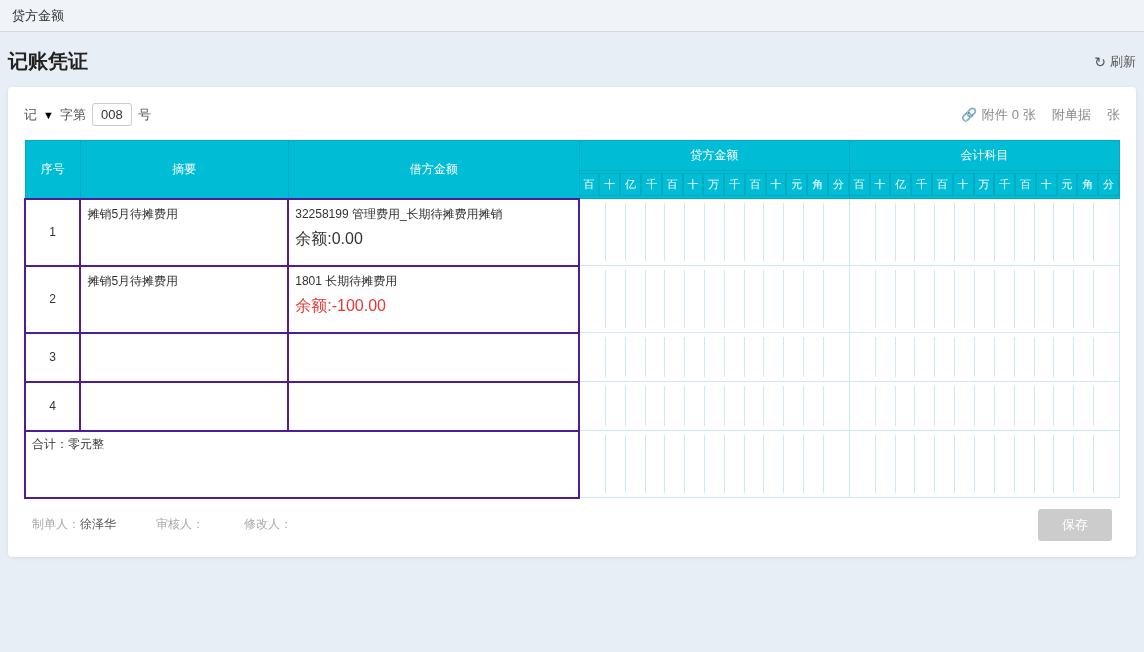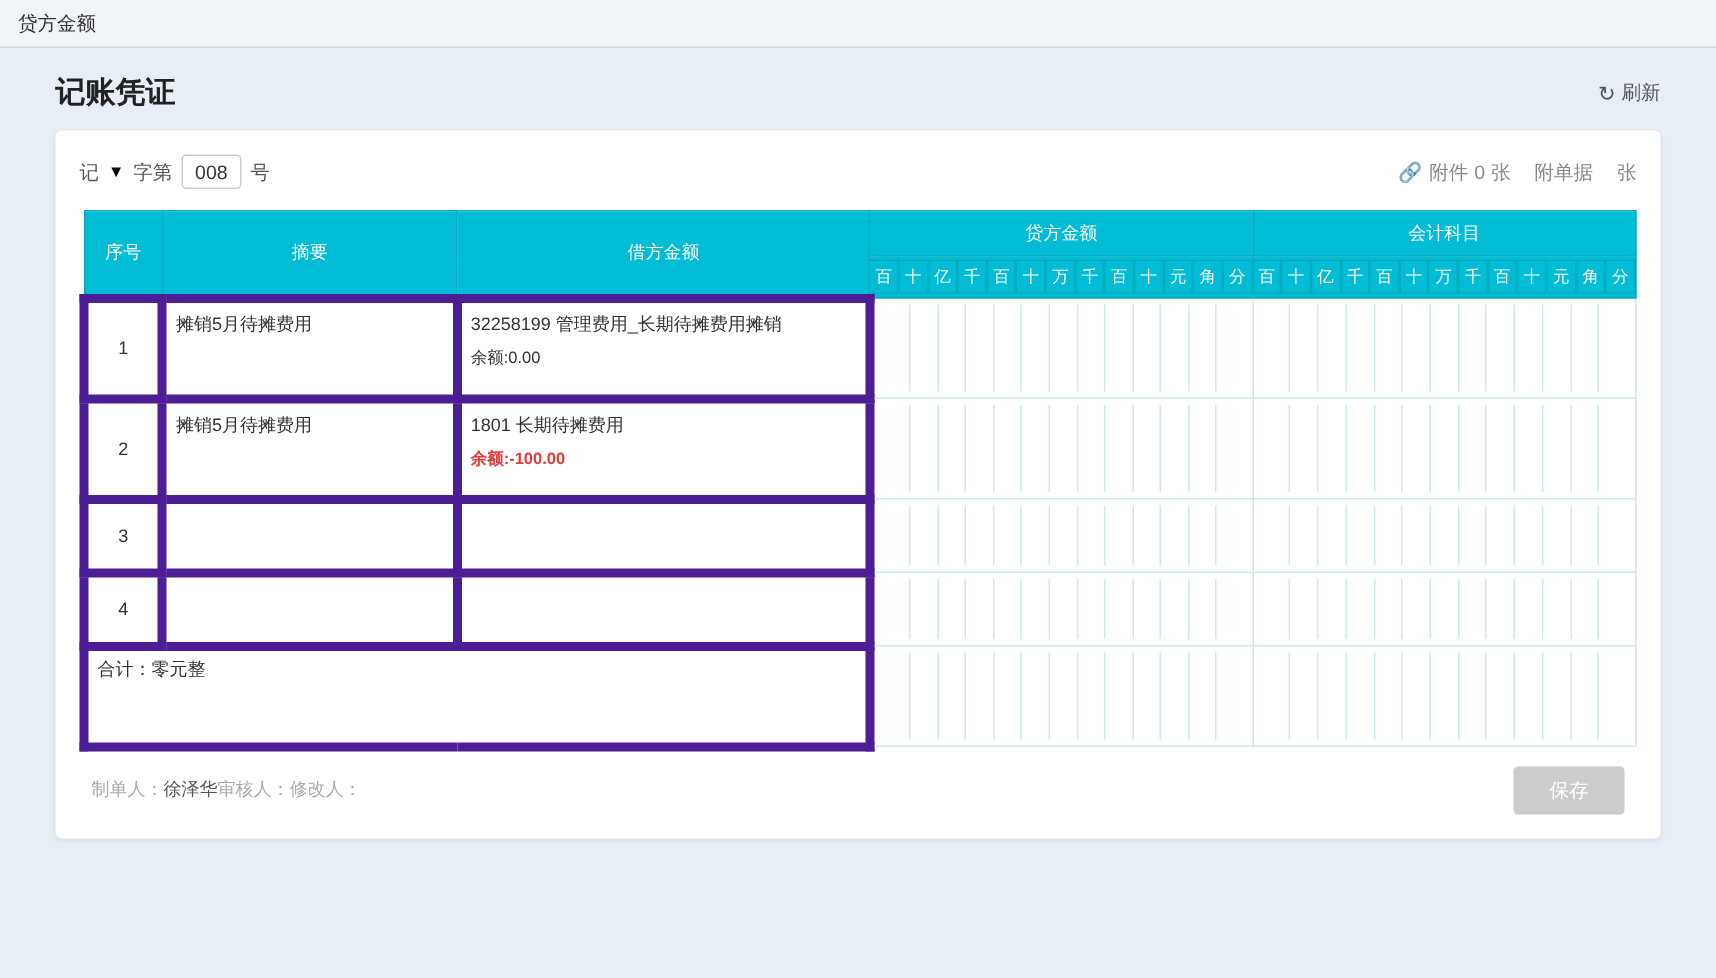--- a/index.html
+++ b/index.html
@@ -16,21 +16,21 @@
       border-bottom: 1px solid #d0d8e0;
       padding: 6px 12px;
       font-size: 13px;
       color: #333;
       height: 32px;
       display: flex;
       align-items: center;
     }
     .page-outer {
       background: #e8eef5;
-      padding: 16px 37px;
+      padding: 16px 8px;
       height: calc(652px - 32px);
       overflow: hidden;
     }
     .page-header {
       display: flex;
       justify-content: space-between;
       align-items: center;
       margin-bottom: 12px;
     }
     .page-title {
@@ -103,43 +103,44 @@
     }
     .voucher-table th {
       background: #00bcd4;
       color: #fff;
       text-align: center;
       padding: 6px 4px;
       border: 1px solid #00acc1;
       font-weight: normal;
     }
     .voucher-table td {
-      border: 6px solid #4c1d95;
+      border: 2px solid #4c1d95;
       padding: 4px 6px;
       vertical-align: top;
       color: #333;
     }
     .balance-text {
       color: #333;
-      font-size: 11px;
+      font-size: 16px;
       margin-top: 2px;
     }
     .balance-negative {
       color: #e53935;
     }
     .row-seq-cell {
       text-align: center;
       vertical-align: middle;
       color: #333;
     }
     .summary-text { color: #333; }
     .account-code { color: #333; font-size: 12px; }
     .footer-row {
       display: flex;
       align-items: center;
+      gap: 40px;
       padding: 10px 8px 0;
       color: #aaa;
       font-size: 12px;
     }
     .save-btn {
       margin-left: auto;
       background: #ccc;
       color: #fff;
       border: none;
       border-radius: 3px;
@@ -321,21 +322,21 @@
                 </div>
               </td>
             </tr>
             <tr>
               <td class="row-seq-cell" style="text-align: center; vertical-align: middle;">2</td>
               <td style="vertical-align: top; padding: 6px;">
                 <div class="summary-text">摊销5月待摊费用</div>
               </td>
               <td style="vertical-align: top; padding: 6px;">
                 <div class="account-code">1801 长期待摊费用</div>
-                <div class="balance-text" style="margin-top: 6px; font-weight: bold;"><span class="balance-negative">余额:-100.00</span></div>
+                <div class="balance-text" style="margin-top: 6px;"><span class="balance-negative">余额:-100.00</span></div>
               </td>
               <td class="amount-td" style="border: 1px solid rgb(208, 232, 240);">
                 <div class="digit-cells" style="min-height: 58px;">
                   <div class="digit-cell-box"></div>
                   <div class="digit-cell-box"></div>
                   <div class="digit-cell-box"></div>
                   <div class="digit-cell-box"></div>
                   <div class="digit-cell-box"></div>
                   <div class="digit-cell-box"></div>
                   <div class="digit-cell-box"></div>

